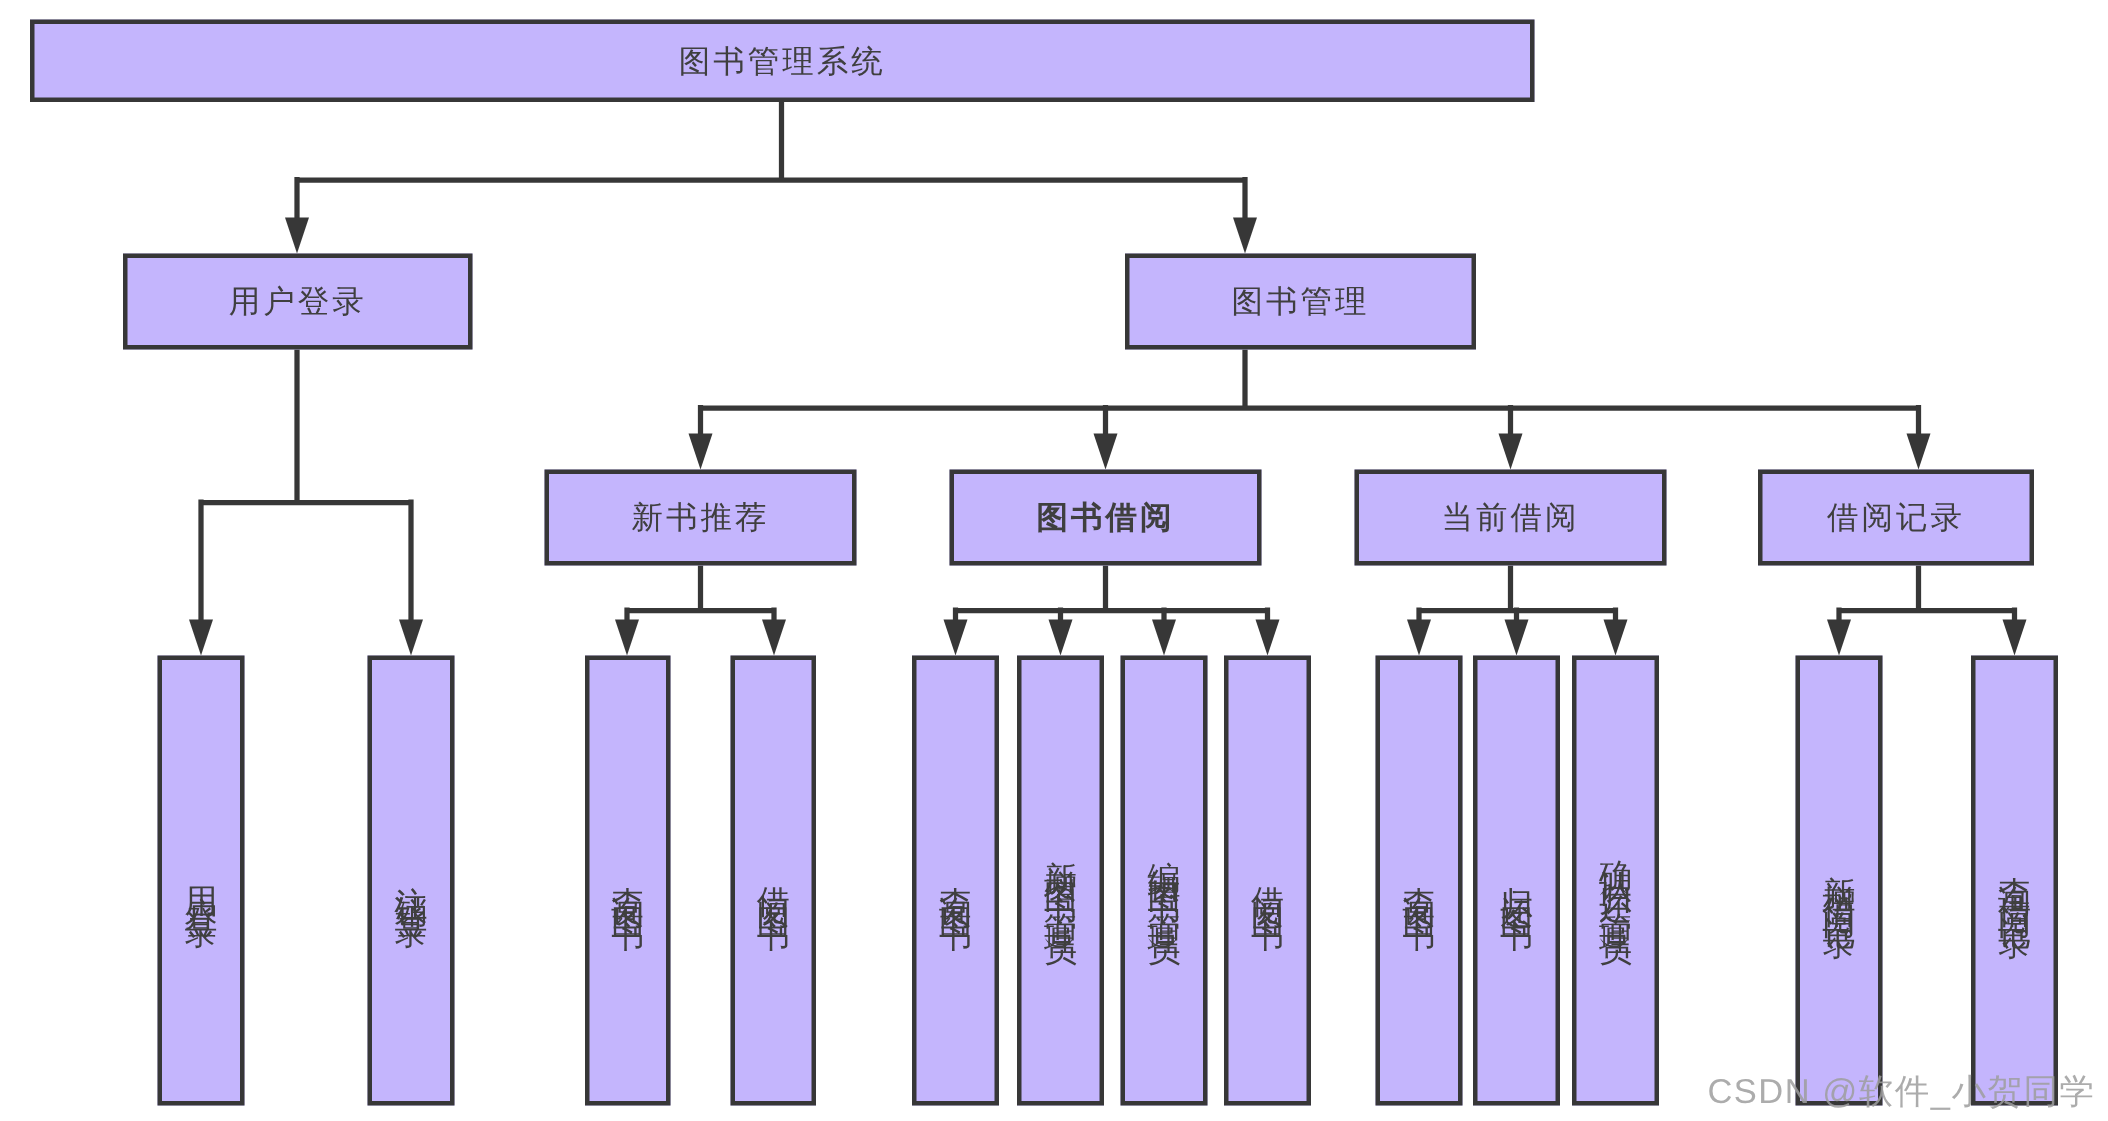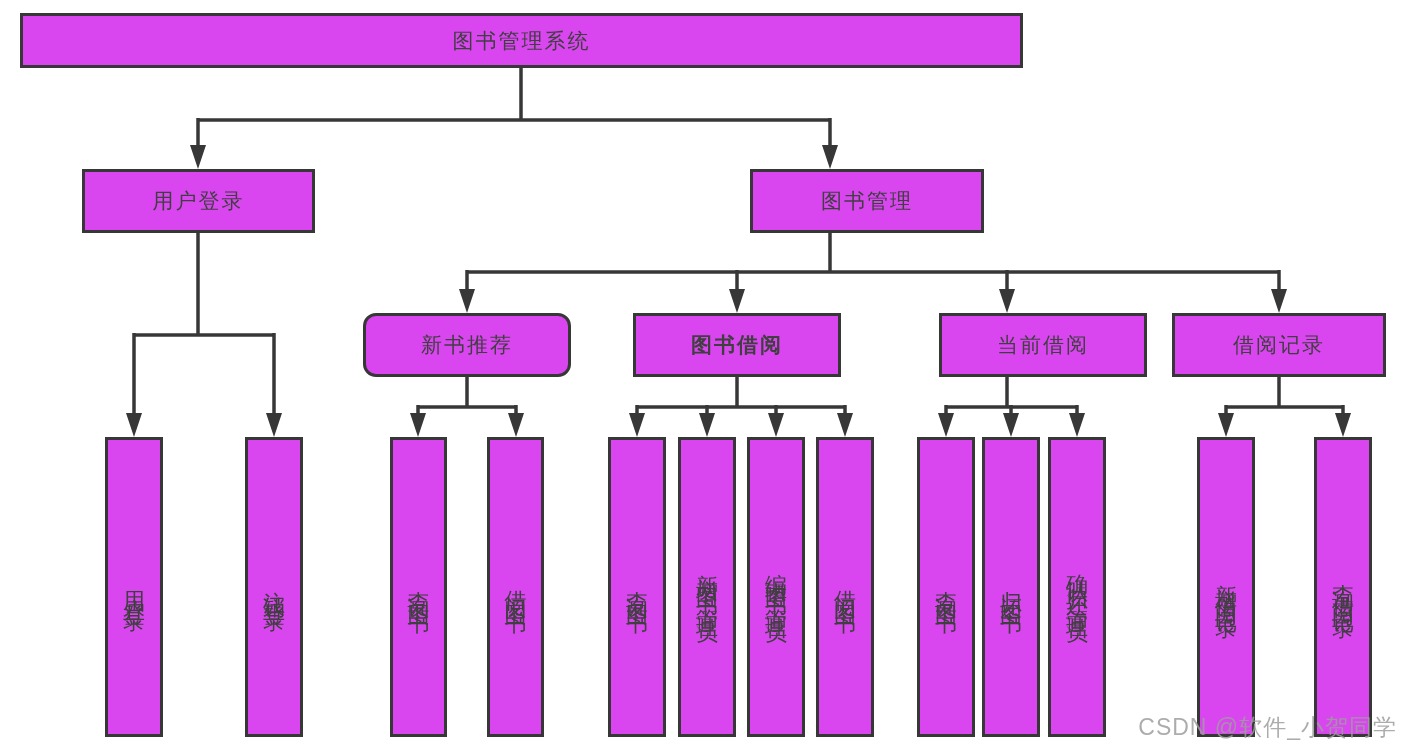--- a/index.html
+++ b/index.html
@@ -7,21 +7,21 @@
   .canvas{
     position:relative;
     width:1405px;height:747px;
     background:#ffffff;
     overflow:hidden;
   }
   .node{
     position:absolute;
     box-sizing:border-box;
     border:3px solid #373737;
-    background:#d946ef;
+    background:#c4b5fd;
     display:flex;
     align-items:center;
     justify-content:center;
     color:#3f3f3f;
     font-size:21px;
     letter-spacing:2px;
     text-align:center;
     z-index:2;
   }
   .node.vertical{
@@ -122,24 +122,24 @@
       <polygon points="1218,413 1234,413 1226,437"></polygon>
       <polygon points="1335,413 1351,413 1343,437"></polygon>
     </g>
   </svg>
 
   <div class="node" style="left:20px;top:13px;width:1003px;height:55px;">图书管理系统</div>
 
   <div class="node" style="left:82px;top:169px;width:233px;height:64px;">用户登录</div>
   <div class="node" style="left:750px;top:169px;width:234px;height:64px;">图书管理</div>
 
-  <div class="node" style="left:363px;top:313px;width:208px;height:64px;border-radius:13px;">新书推荐</div>
+  <div class="node" style="left:363px;top:313px;width:208px;height:64px;">新书推荐</div>
   <div class="node" style="left:633px;top:313px;width:208px;height:64px;font-weight:bold;">图书借阅</div>
-  <div class="node" style="left:939px;top:313px;width:208px;height:64px;">当前借阅</div>
-  <div class="node" style="left:1172px;top:313px;width:214px;height:64px;font-family:Liberation Serif, serif;">借阅记录</div>
+  <div class="node" style="left:903px;top:313px;width:208px;height:64px;">当前借阅</div>
+  <div class="node" style="left:1172px;top:313px;width:184px;height:64px;font-family:Liberation Serif, serif;">借阅记录</div>
 
   <div class="node vertical" style="left:105px;top:437px;width:58px;height:300px;">用户登录</div>
   <div class="node vertical" style="left:245px;top:437px;width:58px;height:300px;">注销登录</div>
 
   <div class="node vertical" style="left:390px;top:437px;width:57px;height:300px;">查询图书</div>
   <div class="node vertical" style="left:487px;top:437px;width:57px;height:300px;">借阅图书</div>
 
   <div class="node vertical" style="left:608px;top:437px;width:58px;height:300px;">查询图书</div>
   <div class="node vertical" style="left:678px;top:437px;width:58px;height:300px;">新增图书（管理员）</div>
   <div class="node vertical" style="left:747px;top:437px;width:58px;height:300px;">编辑图书（管理员）</div>

